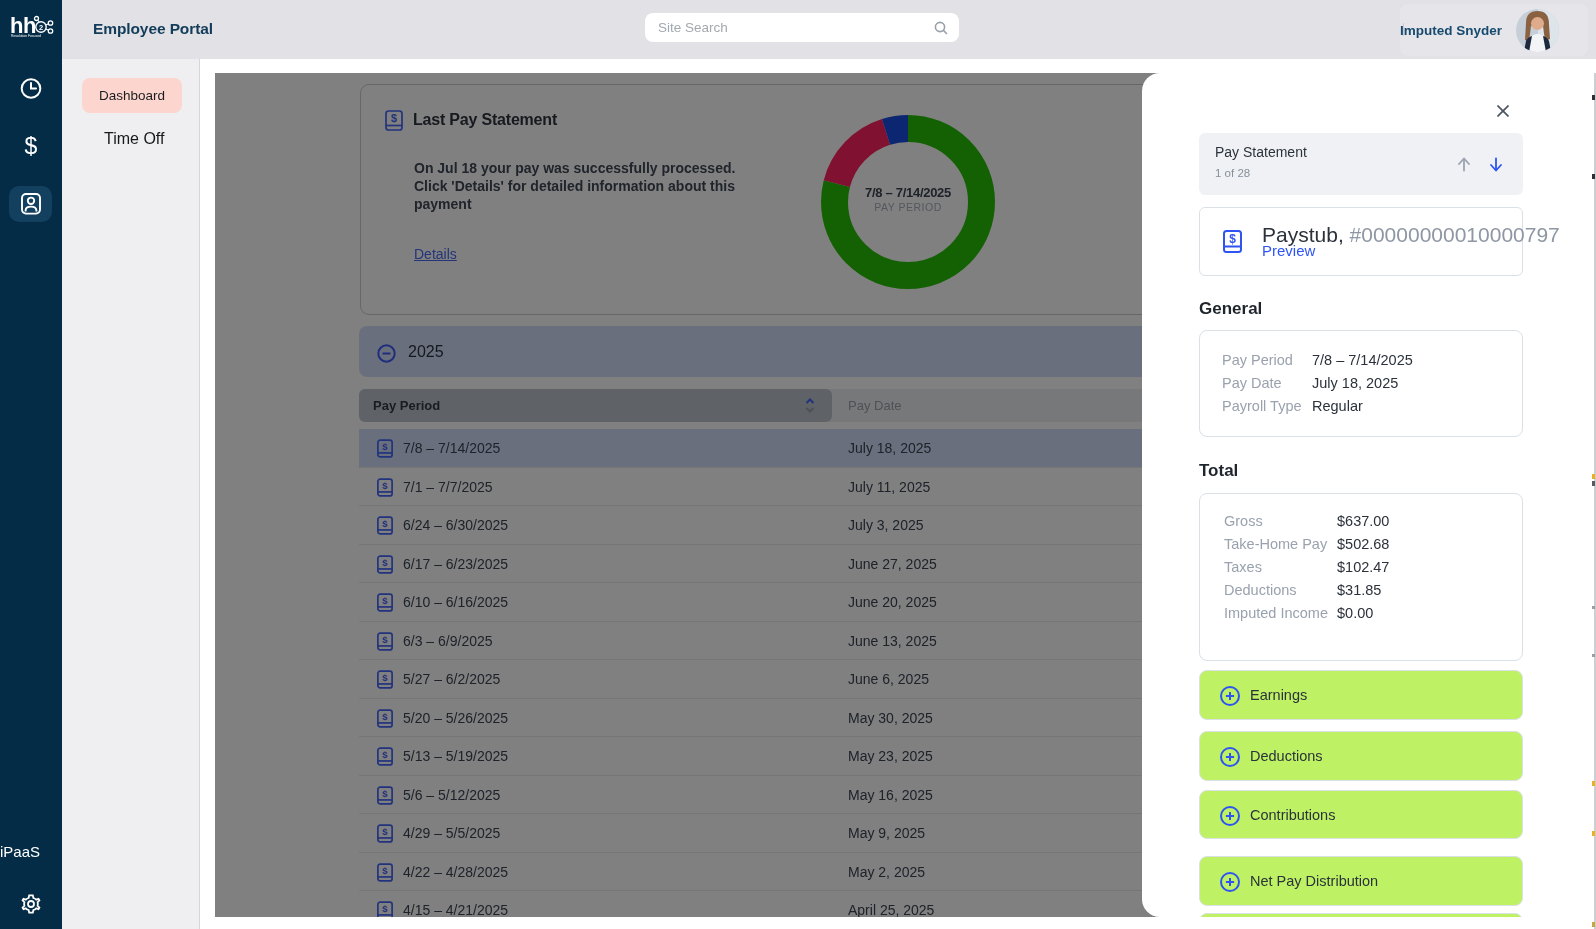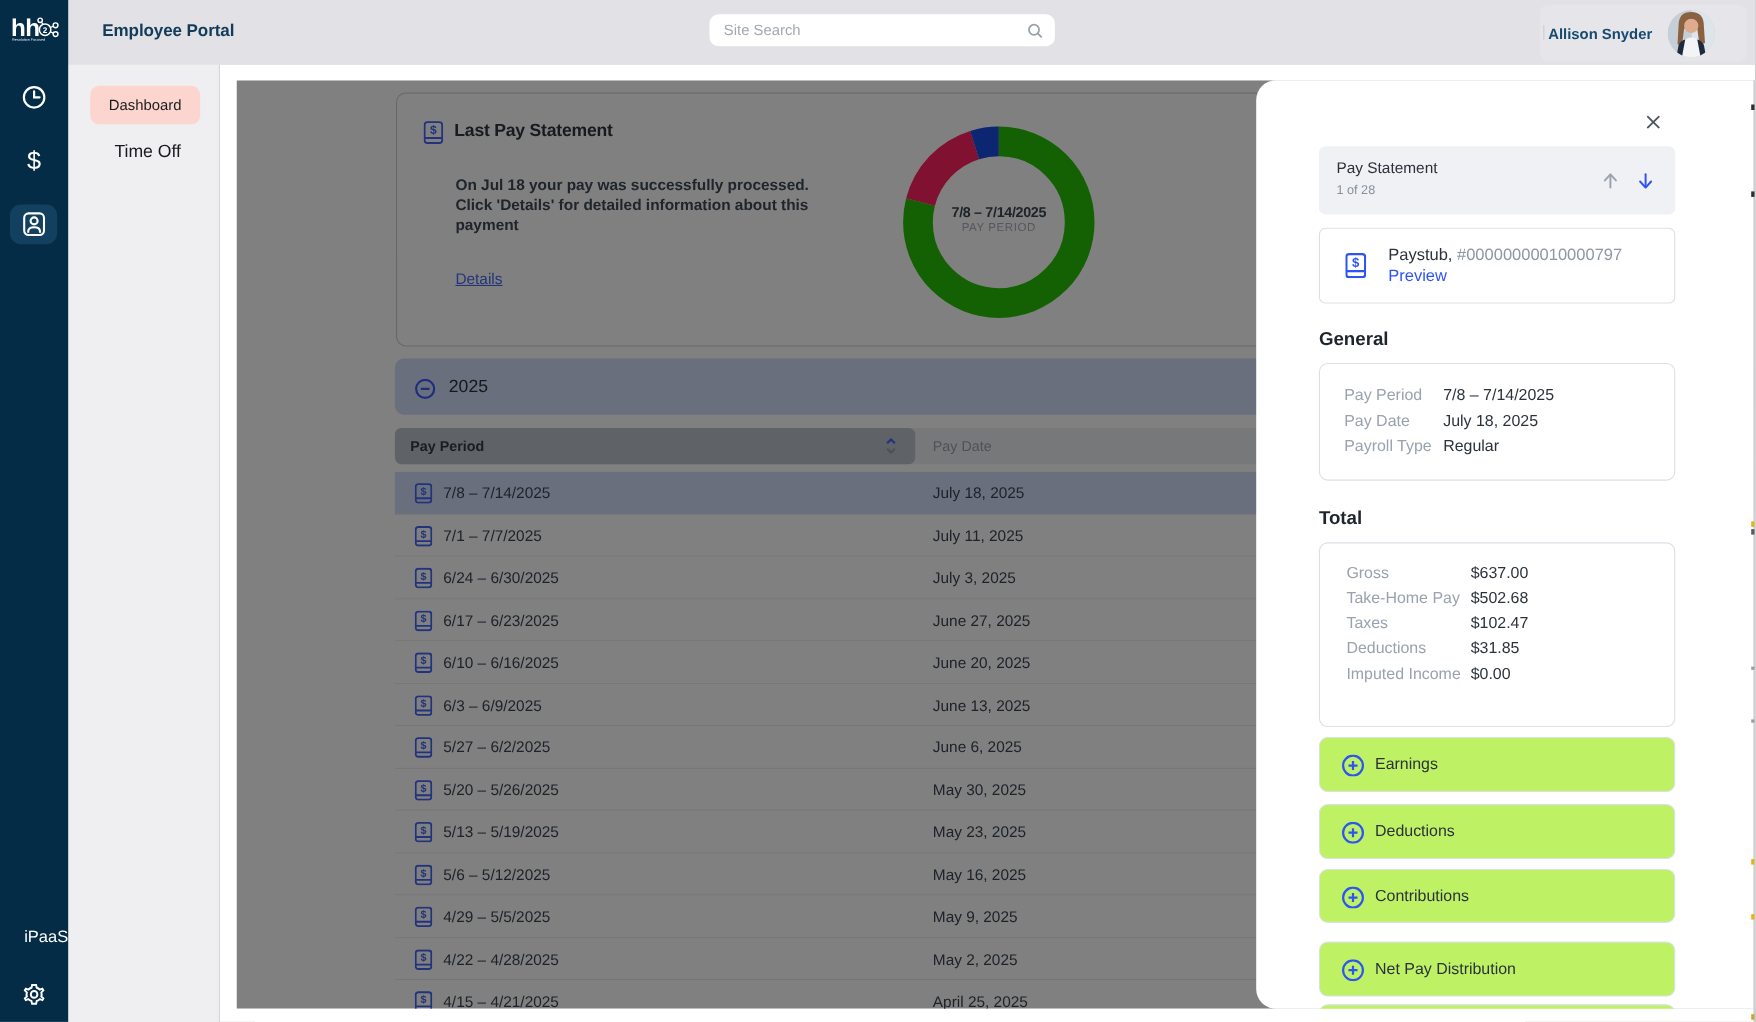--- a/index.html
+++ b/index.html
@@ -13,21 +13,21 @@
 #search span { position:absolute; left:13px; top:7px; font-size:13.5px; color:#a3a9b0; }
 #username { position:absolute; right:94px; top:23px; font-size:13.5px; font-weight:bold; color:#174a6e; }
 
 
 #leftnav { position:absolute; left:0; top:0; width:62px; height:929px; background:#042c47; z-index:6; }
 #logo { position:absolute; left:10px; top:14px; width:44px; height:26px; }
 #logo .hh { position:absolute; left:0; top:-1px; color:#fff; font-weight:bold; font-size:22px; letter-spacing:-.5px; }
 #logocap { position:absolute; left:11px; top:34px; width:38px; height:2.6px; color:#fff; font-size:3.4px; overflow:hidden; white-space:nowrap; }
 .navico { position:absolute; left:0; width:62px; text-align:center; }
 #activebg { position:absolute; left:9px; top:186px; width:43px; height:36px; border-radius:10px; background:#14405f; }
-#ipaas { position:absolute; left:0; top:843px; width:62px; text-align:right; color:#fff; font-size:15px; }
+#ipaas { position:absolute; left:0; top:843px; width:62px; text-align:left; color:#fff; font-size:15px; }
 
 
 #sidenav { position:absolute; left:62px; top:59px; width:138px; height:870px; background:#efeff1; border-right:1px solid #d5d5da; }
 #pill { position:absolute; left:20px; top:19px; width:100px; height:35px; background:#fcd6ce; border-radius:8px; font-size:13.5px; color:#1a1c1f; text-align:center; line-height:35px; }
 #timeoff { position:absolute; left:42px; top:71px; font-size:16px; color:#17191c; }
 
 
 #mainwrap { position:absolute; left:215px; top:73px; width:1381px; height:844px; background:#fff; overflow:hidden; }
 #overlay { position:absolute; left:0; top:0; width:1381px; height:844px; background:rgba(0,0,0,0.498); z-index:10; }
 
@@ -55,21 +55,21 @@
 .row .pp { position:absolute; left:44px; top:11px; font-size:14px; color:#3c4654; }
 .row .pd { position:absolute; left:489px; top:11px; font-size:14px; color:#3c4654; }
 
 
 #drawer { position:absolute; left:1142px; top:73px; width:454px; height:844px; background:#fff; border-radius:18px 0 0 18px; z-index:20; overflow:hidden; }
 .dr { position:absolute;padding-left:44px; }
 #navcard { left:57px; top:60px; width:324px; height:62px; background:#f0f1f4; border-radius:6px; }
 #navcard .t1 { position:absolute; left:16px; top:11px; font-size:14px; color:#2b323b; }
 #navcard .t2 { position:absolute; left:16px; top:34px; font-size:11.5px; color:#87909c; }
 #pscard { left:57px; top:134px; width:324px; height:69px; background:#fff; border:1px solid #dbe0e5; border-radius:6px; }
-#pscard .l1 { position:absolute; left:62px; top:15px; font-size:15px; color:#2b323b; white-space:nowrap; }
+#pscard .l1 { position:absolute; left:62px; top:15px; font-size:21px; color:#2b323b; white-space:nowrap; }
 #pscard .l1 span { color:#8e97a3; }
 #pscard .l2 { position:absolute; left:62px; top:34px; font-size:15px; color:#2e55f2; }
 .h3 { position:absolute; left:57px; font-size:17px; font-weight:bold; color:#1f252d; }
 .dcard { position:absolute; left:57px; width:324px; background:#fff; border:1px solid #dbe0e5; border-radius:8px; }
 .drow { position:absolute; font-size:14.5px; }
 .dlab { color:#99a2ae; }
 .dval { color:#2b323b; }
 .acc { position:absolute; left:57px; width:324px; height:49.5px; background:#bef264; border:1px solid #dbe0e5; border-radius:8px; }
 .acc .plus { position:absolute; left:20px; }
 .acc .albl { position:absolute; left:50px; top:16px; font-size:14.5px; color:#2b323b; }
@@ -86,21 +86,21 @@
   <div id="tbtitle">Employee Portal</div>
   <div id="search">
       <span>Site Search</span>
     <svg style="position:absolute;right:10px;top:7px" width="16" height="16" viewBox="0 0 16 16" fill="none" stroke="#9aa0a8" stroke-width="1.6">
         <circle cx="7" cy="7" r="4.6"></circle>
         <line x1="10.4" y1="10.4" x2="14" y2="14"></line>
       </svg>
   </div>
   <div style="position:absolute;left:1400px;top:4px;width:188px;height:52px;background:#e6e6ea;border-radius:8px;"></div>
     <div style="position:absolute;left:1403px;top:23px;width:1px;height:13px;background:#cbccd3;"></div>
-    <div id="username">Allison Snyder</div>
+    <div id="username">Imputed Snyder</div>
   <svg style="position:absolute;left:1516px;top:9px" width="43" height="43" viewBox="0 0 43 43">
     <defs>
         <clipPath id="avc">
           <circle cx="21.5" cy="21.5" r="21.5"></circle>
         </clipPath>
       </defs>
     <g clip-path="url(#avc)">
       <rect width="43" height="43" fill="#c6cfd8"></rect>
       <rect x="22" width="21" height="43" fill="#dde4ea"></rect>
       <path d="M10 14 Q10 2 21.5 2 Q33 2 33 15 L34 30 L29 32 L27 17 L15 17 L13 33 L9 31 Z" fill="#8a6242"></path>

